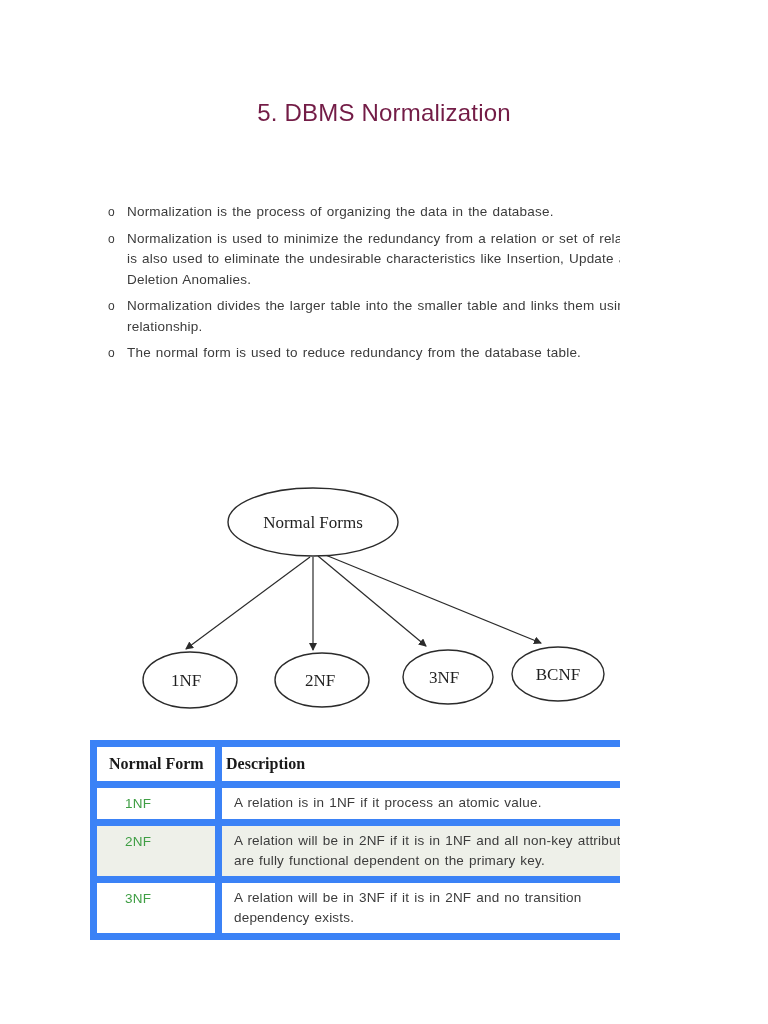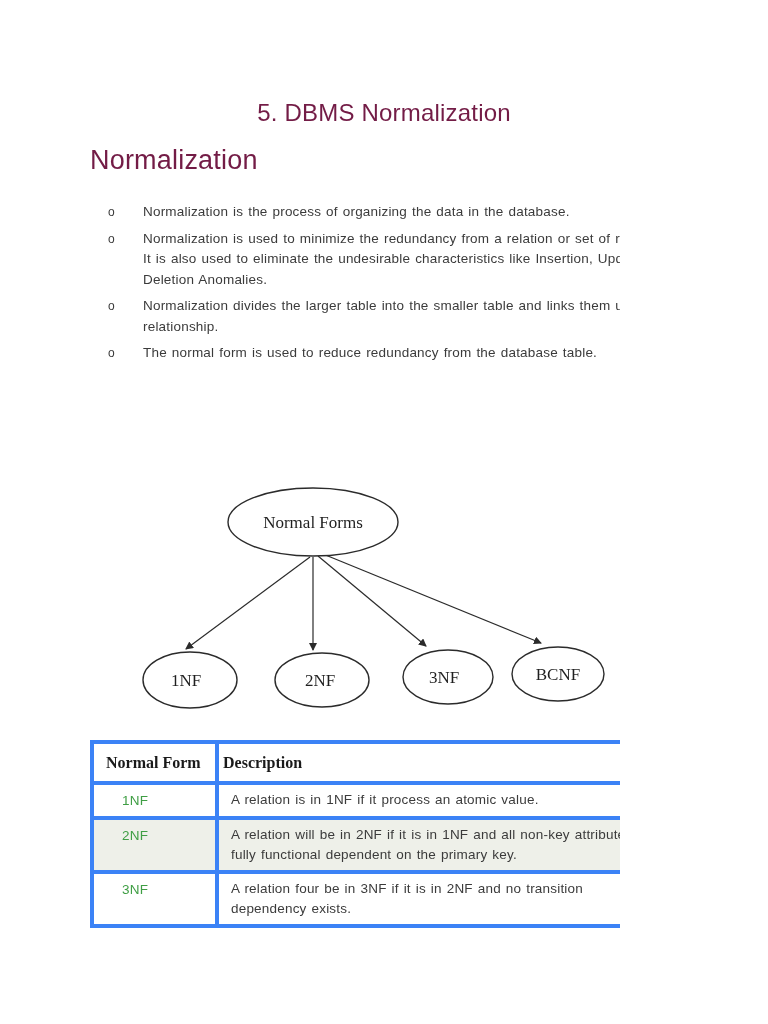--- a/index.html
+++ b/index.html
@@ -22,35 +22,35 @@
   .bullets {
     position:absolute; top:202px; left:108px; width:565px; list-style:none;
   }
   .bullets li {
     display:flex; align-items:flex-start; margin-bottom:6px;
     font-size:13.5px; line-height:20.5px; color:#3b3b3b; letter-spacing:0.2px; word-spacing:1px;
   }
   .bullets .marker {
     flex:0 0 19px; font-size:12px; line-height:20.5px; color:#3b3b3b;
   }
-  .bullets .btext { flex:1 1 auto; max-width:543px;margin-left:16px; }
+  .bullets .btext { flex:1 1 auto; max-width:543px; }
   .intro {
     position:absolute; top:417px; left:90px;
     font-size:13.5px; line-height:20px; color:#3b3b3b; letter-spacing:0.2px; word-spacing:1px;
   }
   .diagram { position:absolute; top:475px; left:110px; width:560px; height:245px; }
   .diagram text {
     font-family:"Liberation Serif", serif; font-size:17px; fill:#1f1f1f;
   }
   .nf-table {
     position:absolute; top:740px; left:90px; width:588px;
     border-collapse:collapse; table-layout:fixed;
     border:2px solid #3c3c3c;
   }
-  .nf-table th, .nf-table td { border:4px solid #3b82f6; vertical-align:top; }
+  .nf-table th, .nf-table td { border:7px solid #3b82f6; vertical-align:top; }
   .nf-table col.c1 { width:125px; }
   .nf-table th {
     font-family:"Liberation Serif", serif; font-size:16px; font-weight:700; color:#1a1a1a;
     text-align:left; height:41px; vertical-align:middle;
   }
   .nf-table th.th-form { padding-left:12px; }
   .nf-table th.th-desc { padding-left:4px; }
   .nf-table td.form-cell {
     padding:6px 4px 5px 28px; color:#3f9e44; font-size:13.5px; line-height:20px; letter-spacing:0.3px;
   }
@@ -60,21 +60,20 @@
   }
   .nf-table tr.shaded td { background:#eef0e9; }
 </style>
 </head>
 <body>
 
 <div class="page">
 
   <div class="doc-title">5. DBMS Normalization</div>
 
-  <div class="h-section h-normalization">Normalization</div>
 
   <ul class="bullets">
     <li>
       <span class="marker">o</span>
       <span class="btext">Normalization is the process of organizing the data in the database.</span>
     </li>
     <li>
       <span class="marker">o</span>
       <span class="btext">Normalization is used to minimize the redundancy from a relation or set of relations. It is also used to eliminate the undesirable characteristics like Insertion, Update and Deletion Anomalies.</span>
     </li>
@@ -130,18 +129,18 @@
       <tr>
         <td class="form-cell">1NF</td>
         <td class="desc-cell">A relation is in 1NF if it process an atomic value.</td>
       </tr>
       <tr class="shaded">
         <td class="form-cell">2NF</td>
         <td class="desc-cell">A relation will be in 2NF if it is in 1NF and all non-key attributes are fully functional dependent on the primary key.</td>
       </tr>
       <tr>
         <td class="form-cell">3NF</td>
-        <td class="desc-cell">A relation four be in 3NF if it is in 2NF and no transition dependency exists.</td>
+        <td class="desc-cell">A relation will be in 3NF if it is in 2NF and no transition dependency exists.</td>
       </tr>
     </tbody>
   </table>
 
 </div>
 
 </body></html>

